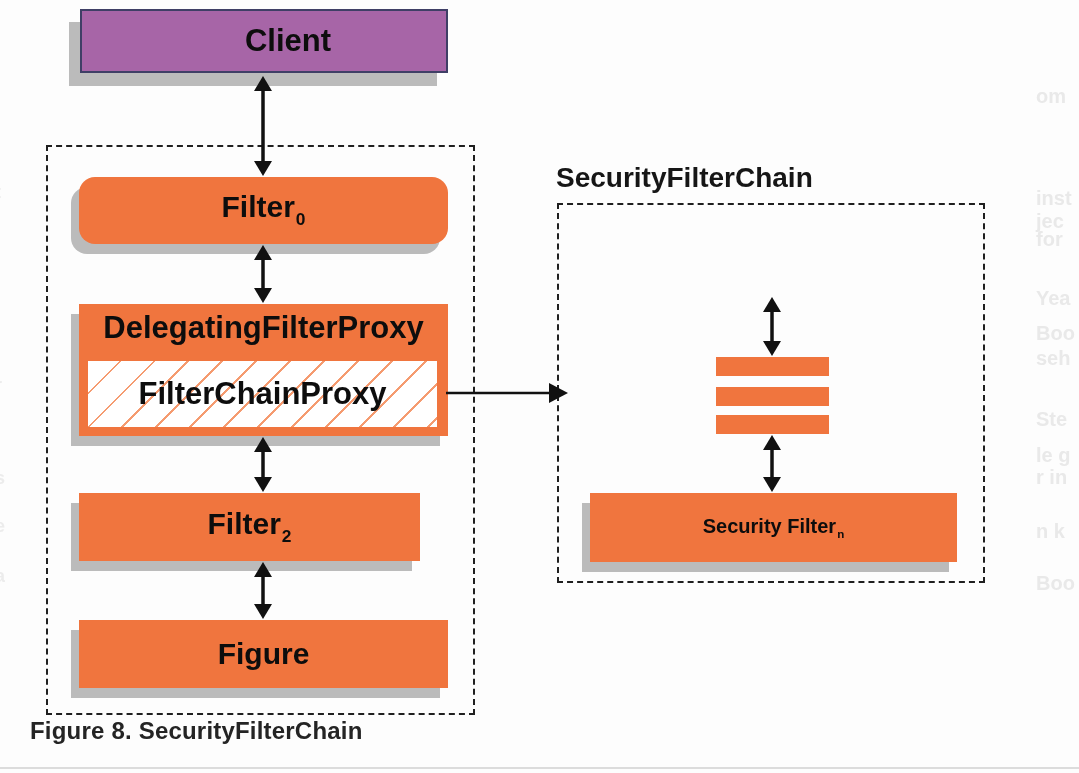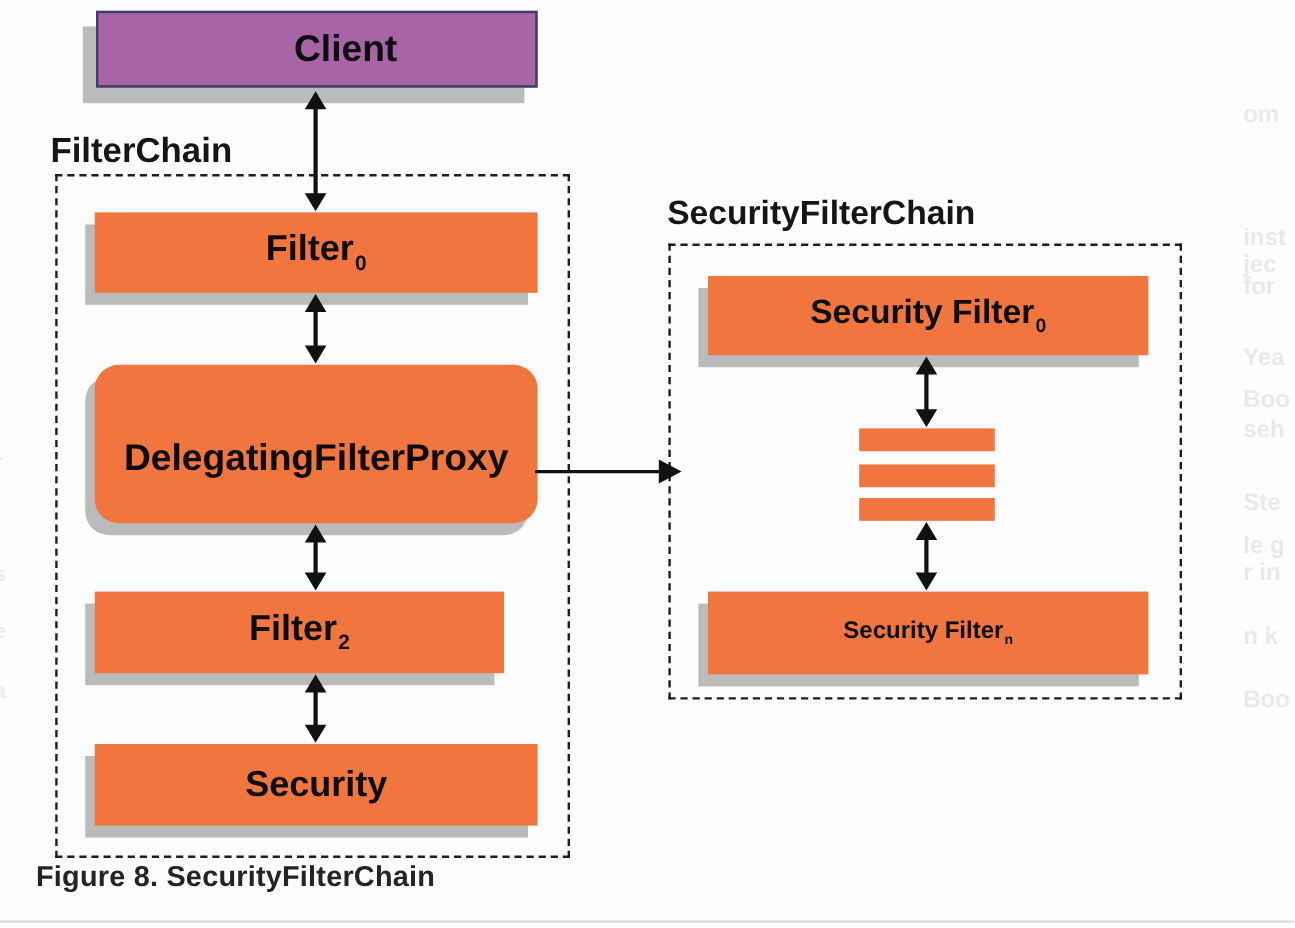--- a/index.html
+++ b/index.html
@@ -20,21 +20,21 @@
     background:var(--purple);border:2px solid var(--purpleBorder);
     box-shadow:-11px 13px 0 rgba(0,0,0,0.26);font-size:31px;padding-left:48px;
   }
   .node-label{font-size:30px;line-height:1;}
   .sub{font-size:0.58em;font-weight:bold;vertical-align:-0.45em;margin-left:1px;}
 
   .dashed{position:absolute;border:2px dashed var(--dash);box-sizing:border-box;}
 
   .group-title{position:absolute;font-weight:bold;font-size:28px;color:#161616;line-height:1;}
 
-  .dfp{flex-direction:column;justify-content:center;padding-top:23px;border-radius:20px;}
+  .dfp{flex-direction:column;justify-content:flex-start;padding-top:8px;}
   .fcp{
     position:absolute;left:9px;top:57px;width:349px;height:66px;
     background:
       repeating-linear-gradient(135deg, rgba(0,0,0,0) 0 22px, var(--hatch) 22px 24px),
       #fff;
     display:flex;align-items:center;justify-content:center;font-size:31px;font-weight:bold;
   }
 
   .stack-bar{position:absolute;left:716px;width:113px;height:19px;background:var(--orange);}
 
@@ -52,47 +52,46 @@
 </style>
 </head>
 <body>
 
 <div id="canvas">
 
   <div class="box client" style="left:80px;top:9px;width:368px;height:64px;">
     <span>Client</span>
   </div>
 
-  <div class="group-title" style="left:42px;top:112px;font-size:29px;">FilterChain</div>
 
   <div class="dashed" style="left:46px;top:145px;width:429px;height:570px;"></div>
 
-  <div class="box orange" style="left:79px;top:177px;width:369px;height:67px;">
+  <div class="box orange" style="left:79px;top:177px;width:369px;height:67px;border-radius:16px;">
     <span class="node-label"><span>Filter</span><sub class="sub">0</sub></span>
   </div>
 
   <div class="box orange dfp" style="left:79px;top:304px;width:369px;height:132px;">
     <span class="node-label" style="font-size:31px;">DelegatingFilterProxy</span>
+    <div class="fcp">
+      <span>FilterChainProxy</span>
+    </div>
   </div>
 
   <div class="box orange" style="left:79px;top:493px;width:341px;height:68px;">
     <span class="node-label"><span>Filter</span><sub class="sub">2</sub></span>
   </div>
 
   <div class="box orange" style="left:79px;top:620px;width:369px;height:68px;">
-    <span class="node-label">Security</span>
+    <span class="node-label">Figure</span>
   </div>
 
   <div class="group-title" style="left:556px;top:164px;">SecurityFilterChain</div>
 
   <div class="dashed" style="left:557px;top:203px;width:428px;height:380px;"></div>
 
-  <div class="box orange" style="left:590px;top:230px;width:367px;height:66px;">
-    <span class="node-label" style="font-size:28px;"><span>Security Filter</span><sub class="sub">0</sub></span>
-  </div>
 
   <div class="stack-bar" style="top:357px;"></div>
   <div class="stack-bar" style="top:387px;"></div>
   <div class="stack-bar" style="top:415px;"></div>
 
   <div class="box orange" style="left:590px;top:493px;width:367px;height:69px;">
     <span class="node-label" style="font-size:20px;"><span>Security Filter</span><sub class="sub">n</sub></span>
   </div>
 
   <svg class="arrows" width="1079" height="773">

